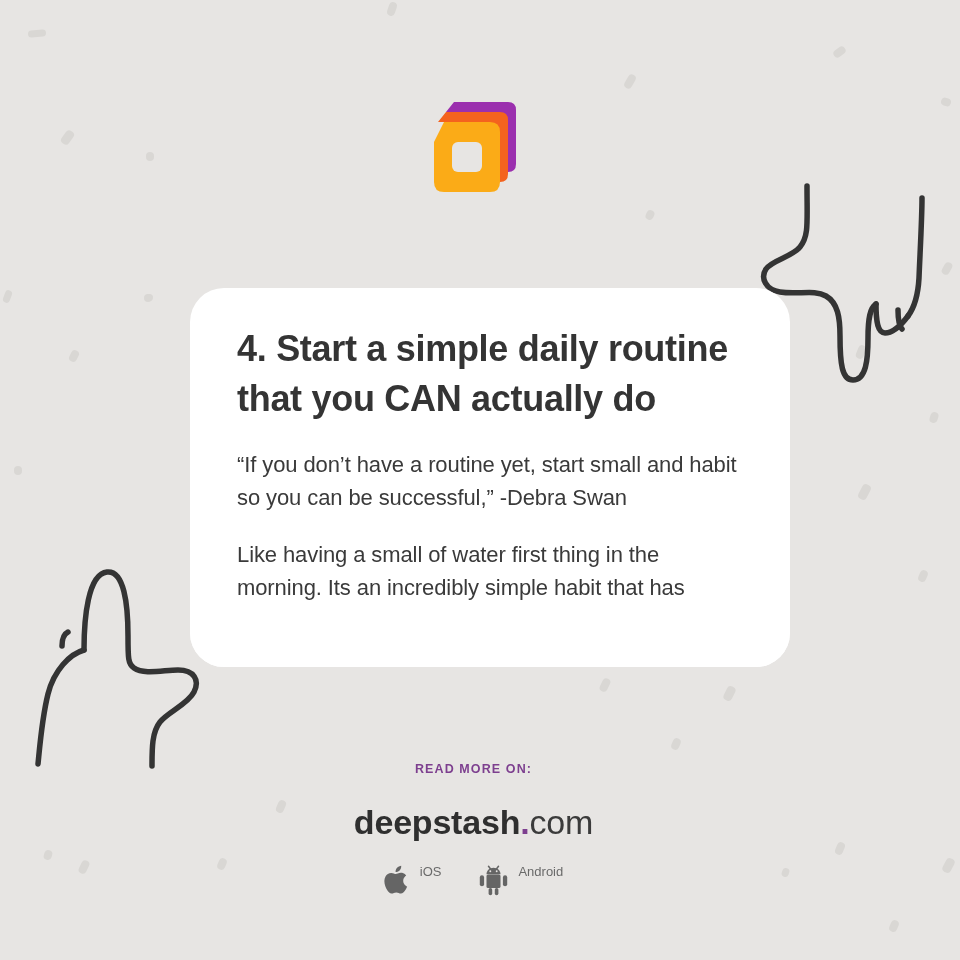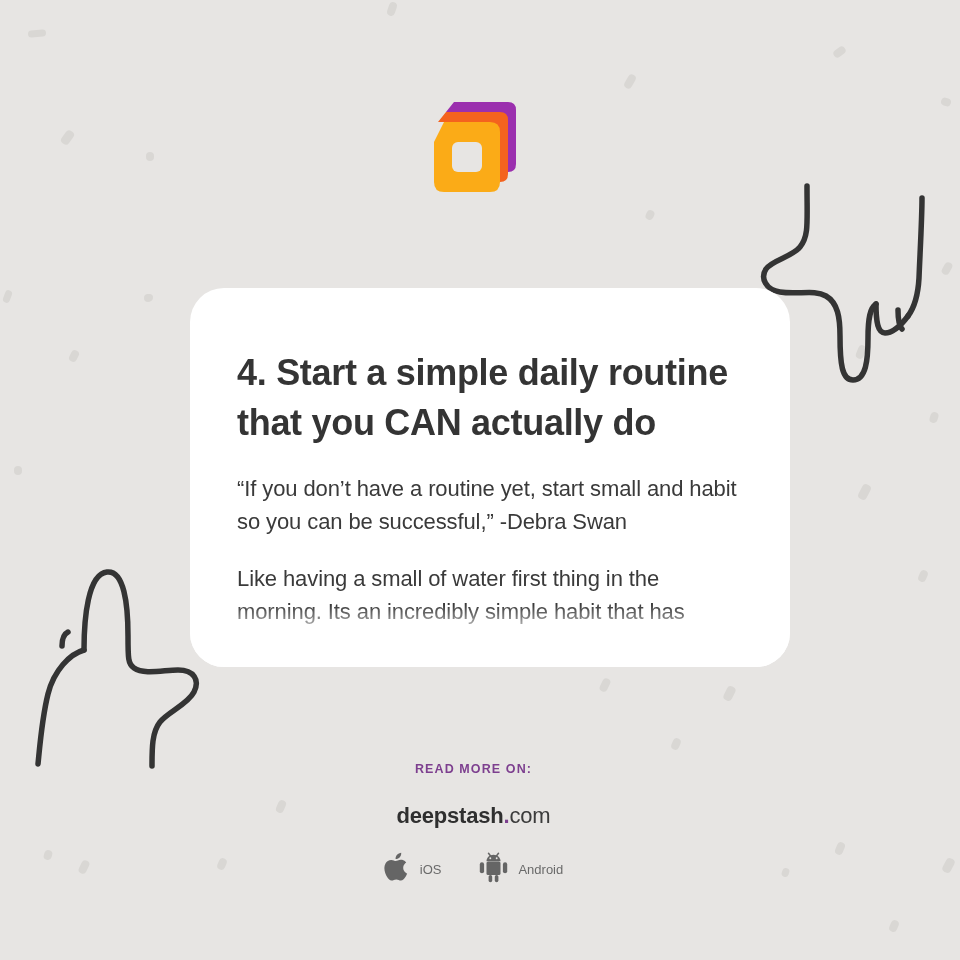--- a/index.html
+++ b/index.html
@@ -45,21 +45,21 @@
   #idea-card {
     position:absolute;
     left:190px; top:288px;
     width:600px; height:379px;
     background:#ffffff;
     border-radius:34px;
     z-index:4;
     overflow:hidden;
   }
   #card-inner {
-    padding:60px 47px 0 47px;
+    padding:36px 47px 0 47px;
   }
   #card-title {
     font-size:36px;
     font-weight:bold;
     line-height:1.39;
     color:#343434;
     letter-spacing:-0.3px;
   }
   .card-paragraph {
     font-size:22px;
@@ -83,37 +83,36 @@
     text-align:center;
   }
   #read-more-label {
     font-size:12.5px;
     font-weight:bold;
     letter-spacing:1.1px;
     color:#7d3f8f;
   }
   #brand {
     margin-top:27px;
-    font-size:22px;
+    font-size:34px;
     color:#2f2f2f;
     letter-spacing:-0.2px;
   }
   #brand-name { font-weight:bold; }
   #brand-dot  { color:#7d3f8f; font-weight:bold; }
   #brand-tld  { font-weight:normal; color:#3b3b3b; }
   #store-row {
     margin-top:22px;
     display:flex;
     justify-content:center;
     align-items:center;
     gap:37px;
   }
   .store-item {
     display:flex;
-    align-items:center;
     gap:9px;
   }
   .store-label {
     font-size:13px;
     color:#6a6a6a;
   }
   .store-icon { display:block; }
 </style>
 </head>
 <body>

